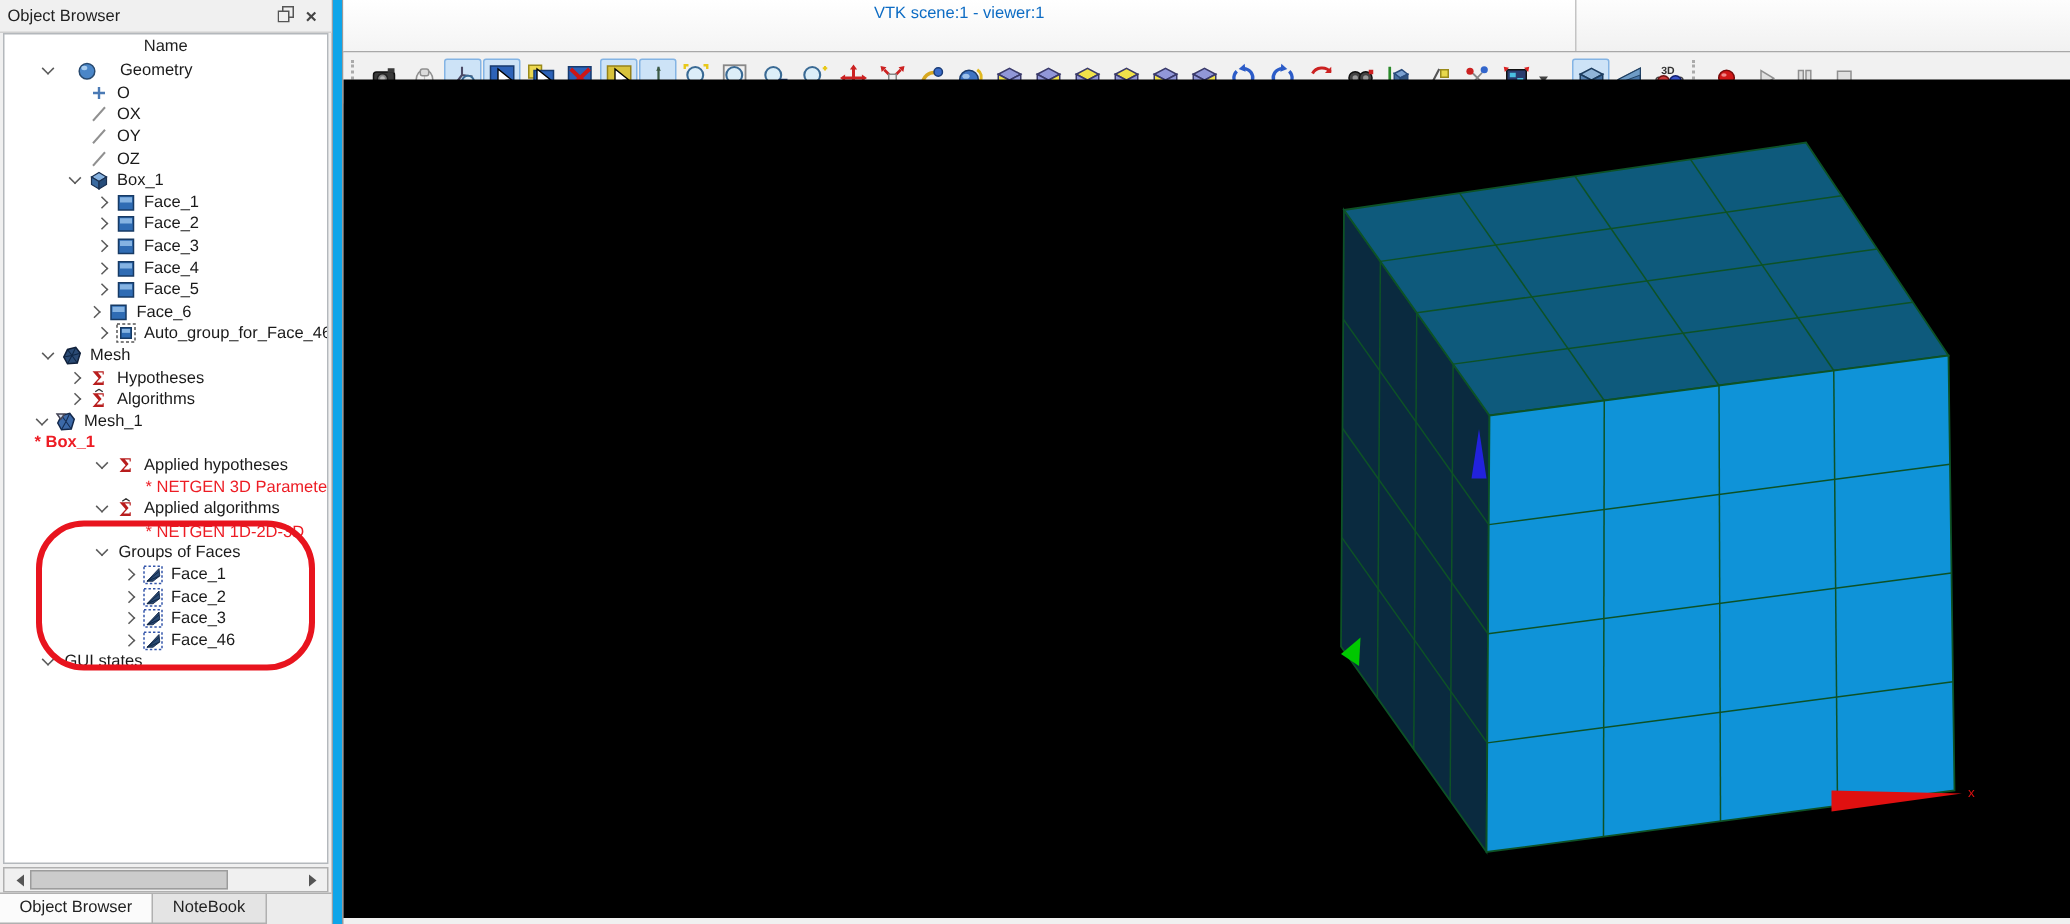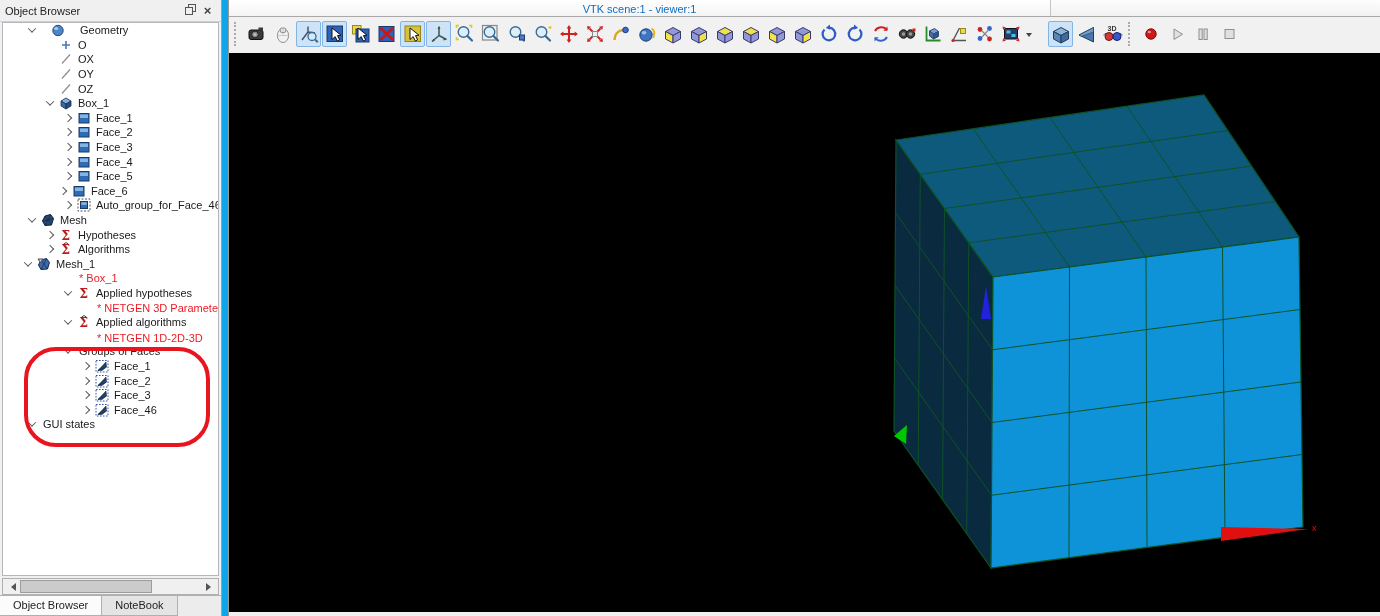--- a/index.html
+++ b/index.html
@@ -43,21 +43,21 @@
   .sthumb { position: absolute; left: 1px; top: 1px; bottom: 1px; width: 132px;
     background: #cbcbcb; border: 1px solid #9c9c9c; }
   .ob-tabs { position: absolute; left: 0; right: 0; bottom: 0; height: 21px;
     display: flex; background: #ececec; border-top: 1px solid #b0b0b0; }
   .ob-tab { padding: 0 13px; line-height: 19px; border-right: 1px solid #b0b0b0;
     border-bottom: 1px solid #b0b0b0; background: #e4e4e4; color: #222; }
   .ob-tab.active { background: #fbfbfb; }
   
   .viewer { position: absolute; left: 228px; top: 0; right: 0; height: 616px;
     background: #f0f0f0; border-left: 1px solid #999; }
-  .mdi-bar { height: 17px; background: linear-gradient(#fdfdfd, #f1f1f1);
+  .mdi-bar { height: 35px; background: linear-gradient(#fdfdfd, #f1f1f1);
     border-bottom: 1px solid #a8a8a8; display: flex; }
   .mdi-tab { width: 822px; text-align: center; line-height: 18px; color: #0d6cc4;
     border-right: 1px solid #c4c4c4; background: linear-gradient(#ffffff, #f4f4f4); }
   .toolbar { height: 34px; display: flex; align-items: center; padding-left: 3px;
     background: #f1f1f1; }
   .handle { width: 7px; height: 24px; border-left: 2px dotted #aaaaaa; margin: 0 3px 0 2px; }
   .gap { width: 12px; }
   .tbtn { width: 25px; height: 26px; display: flex; align-items: center;
     justify-content: center; border: 1px solid transparent; border-radius: 2px;
     margin-right: 1px; flex: 0 0 auto; }
@@ -84,20 +84,21 @@
               <rect x="0.5" y="3.5" width="7" height="7" fill="#f0f0f0" stroke="#555"></rect>
             </svg>
         </span>
       </span>
       <span class="cap-btn">
         <span class="close-x">×</span>
       </span>
     </div>
 
     <div class="tree">
+      <div class="tree-header">Name</div>
       <div id="tree-rows">
           <div class="trow" style="padding-left: 20px; gap: 10px;">
             <span class="chev exp">
               <i></i>
             </span>
             <span class="ticon">
               <svg width="14" height="14" viewBox="0 0 14 14">
                 <circle cx="7" cy="7.5" r="5.2" fill="#4a86c8" stroke="#27496f"></circle>
                 <ellipse cx="5.2" cy="5.4" rx="2" ry="1.5" fill="#a8cdf0"></ellipse>
               </svg>
@@ -279,21 +280,21 @@
             </span>
             <span class="ticon">
               <svg width="14" height="14" viewBox="0 0 14 14">
                 <polygon points="1.5,8 4,3 9.5,1.5 12.5,5.5 10.5,12 4,12.5" fill="#3c69a8" stroke="#14284a"></polygon>
                 <path d="M4,3 7,7 4,12.5 M9.5,1.5 7,7 10.5,12" fill="none" stroke="#142c52" stroke-width="0.7"></path>
                 <polygon points="1,2 6,2 3.5,5.5" fill="#cfd8ea" stroke="#445"></polygon>
               </svg>
             </span>
             <span class="tlabel">Mesh_1</span>
           </div>
-          <div class="trow" style="padding-left: 56px;">
+          <div class="trow" style=" font-weight: bold;">
             <span class="chev"></span>
             <span class="tlabel red">* Box_1</span>
           </div>
           <div class="trow" style="padding-left: 56px;">
             <span class="chev exp">
               <i></i>
             </span>
             <span class="ticon">
               <svg width="14" height="14" viewBox="0 0 14 14">
                 <text x="2.2" y="11.8" font-size="12.5" font-weight="bold" fill="#b81d1d" font-family="DejaVu Serif,serif">Σ</text>

